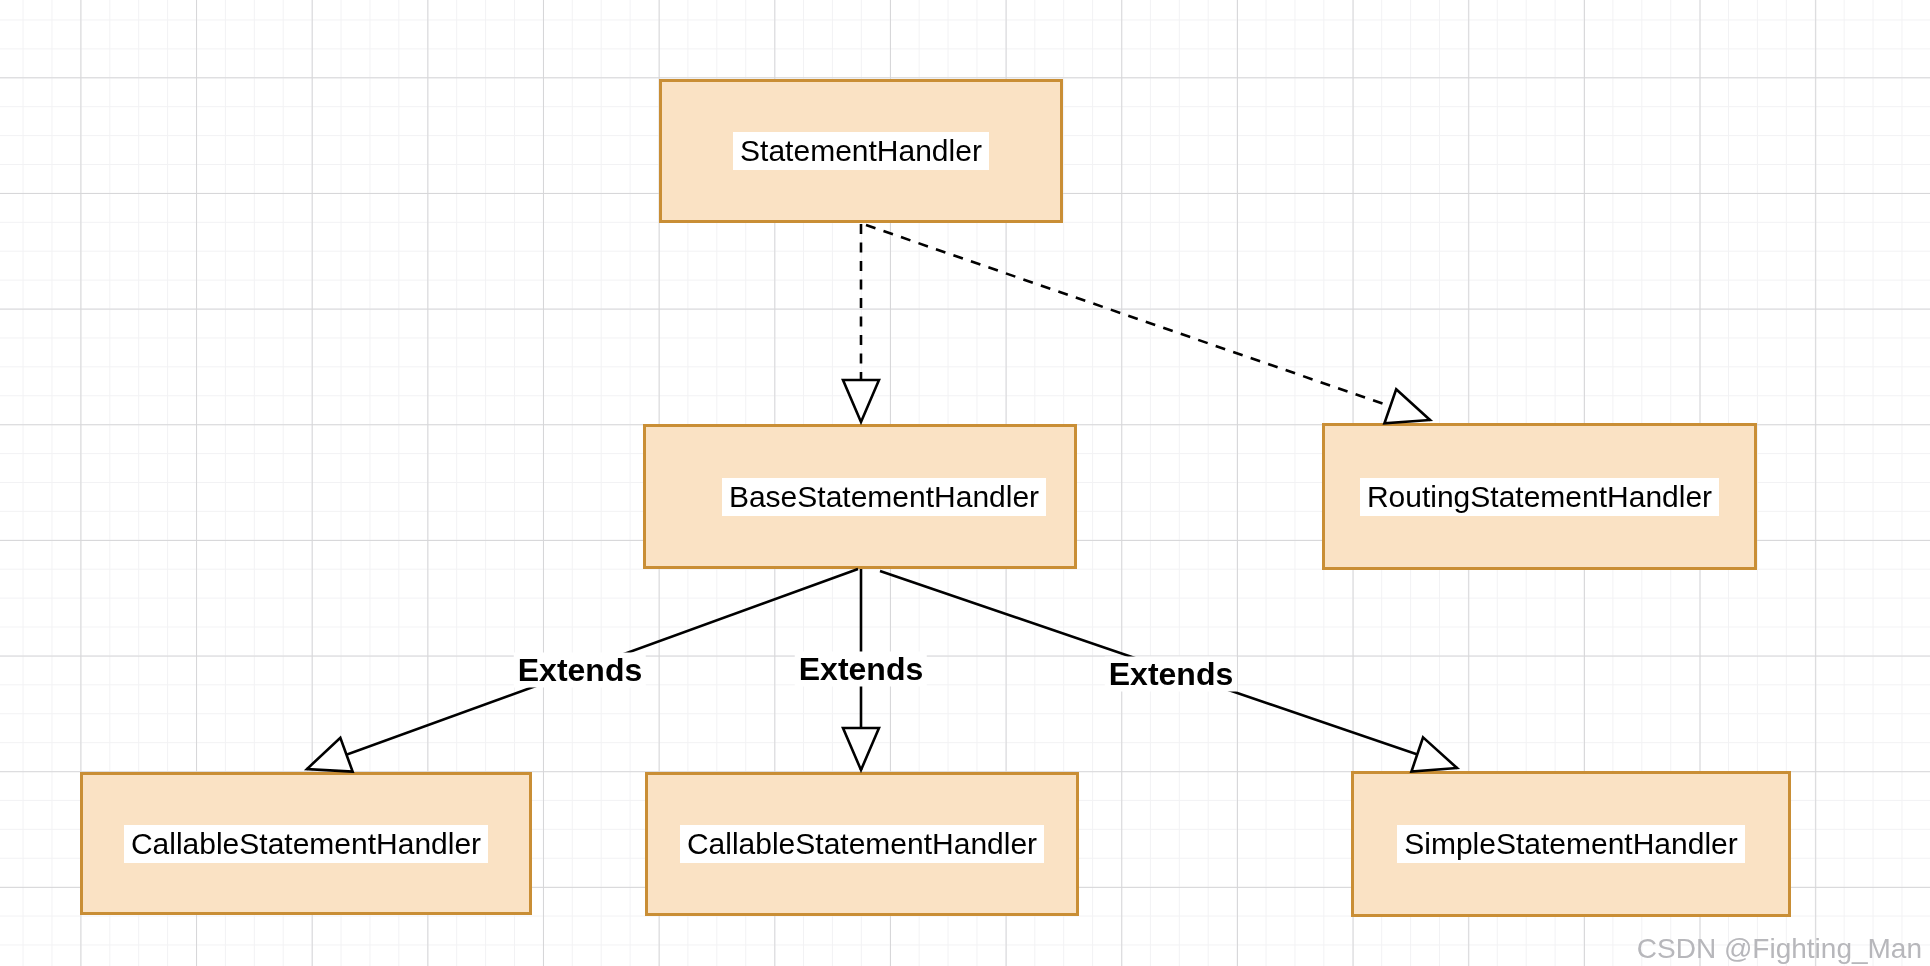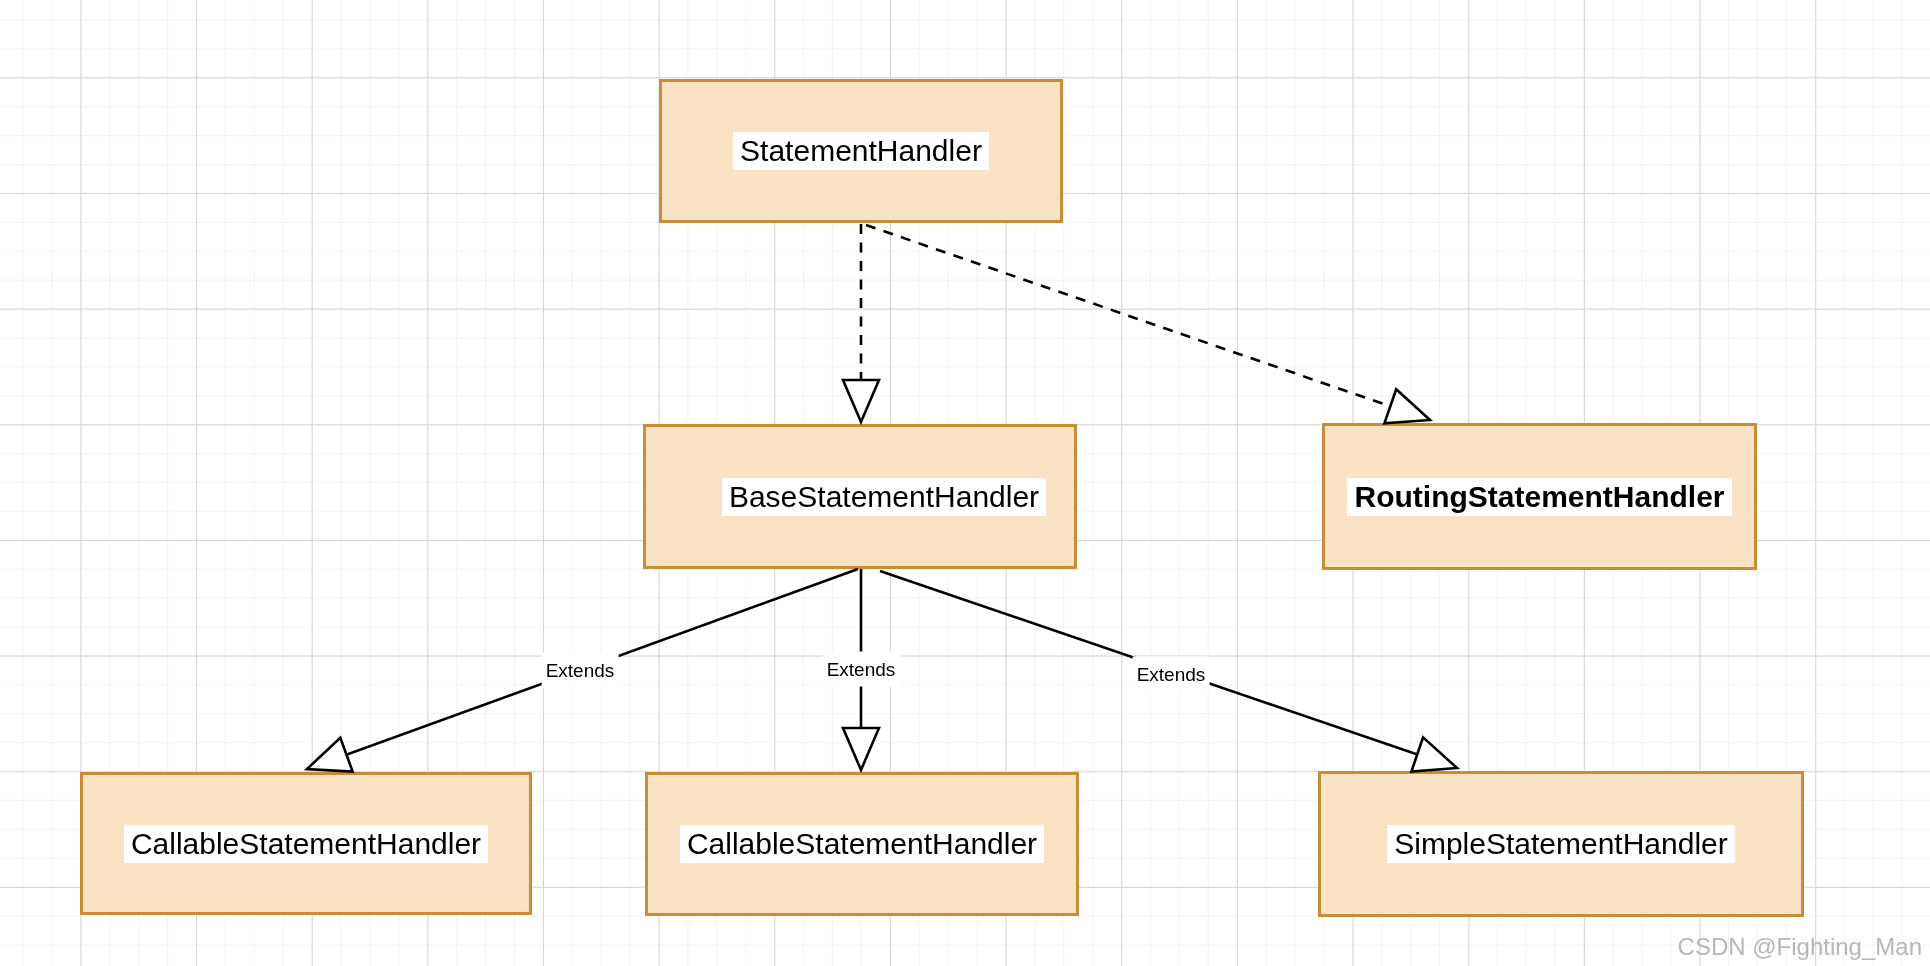--- a/index.html
+++ b/index.html
@@ -31,60 +31,61 @@
     line-height:34px;
     padding:2px 7px;
     white-space:nowrap;
   }
   .edges{position:absolute;left:0;top:0;}
   .edge-label{
     position:absolute;
     transform:translate(-50%,-50%);
     background:#ffffff;
     color:#000000;
-    font-size:19px;
+    font-size:32px;
     line-height:33px;
     padding:1px 4px;
     white-space:nowrap;
+    font-weight:bold;
   }
   .watermark{
     position:absolute;
     right:8px;
     top:933px;
     color:#b7b7bb;
-    font-size:24px;
+    font-size:28px;
     white-space:nowrap;
   }
 </style>
 </head>
 <body>
 
 <div class="canvas">
 
   <div class="cls" style="left:659px;top:79px;width:404px;height:144px;">
     <span class="cls-label">StatementHandler</span>
   </div>
 
   <div class="cls" style="left:643px;top:424px;width:434px;height:145px;padding-left:48px;">
     <span class="cls-label">BaseStatementHandler</span>
   </div>
 
-  <div class="cls" style="left:1322px;top:423px;width:435px;height:147px;font-weight:bold;">
+  <div class="cls" style="left:1322px;top:423px;width:435px;height:147px;">
     <span class="cls-label">RoutingStatementHandler</span>
   </div>
 
   <div class="cls" style="left:80px;top:772px;width:452px;height:143px;">
     <span class="cls-label">CallableStatementHandler</span>
   </div>
 
   <div class="cls" style="left:645px;top:772px;width:434px;height:144px;">
     <span class="cls-label">CallableStatementHandler</span>
   </div>
 
-  <div class="cls" style="left:1318px;top:771px;width:486px;height:146px;">
+  <div class="cls" style="left:1351px;top:771px;width:440px;height:146px;">
     <span class="cls-label">SimpleStatementHandler</span>
   </div>
 
   <svg class="edges" width="1930" height="966" viewBox="0 0 1930 966">
     <defs>
       <marker id="hollow" markerUnits="userSpaceOnUse" markerWidth="50" markerHeight="44" refX="45" refY="21" orient="auto">
         <path d="M3,3 L45,21 L3,39 Z" fill="#ffffff" stroke="#000000" stroke-width="2.6" stroke-linejoin="miter"></path>
       </marker>
     </defs>
 

